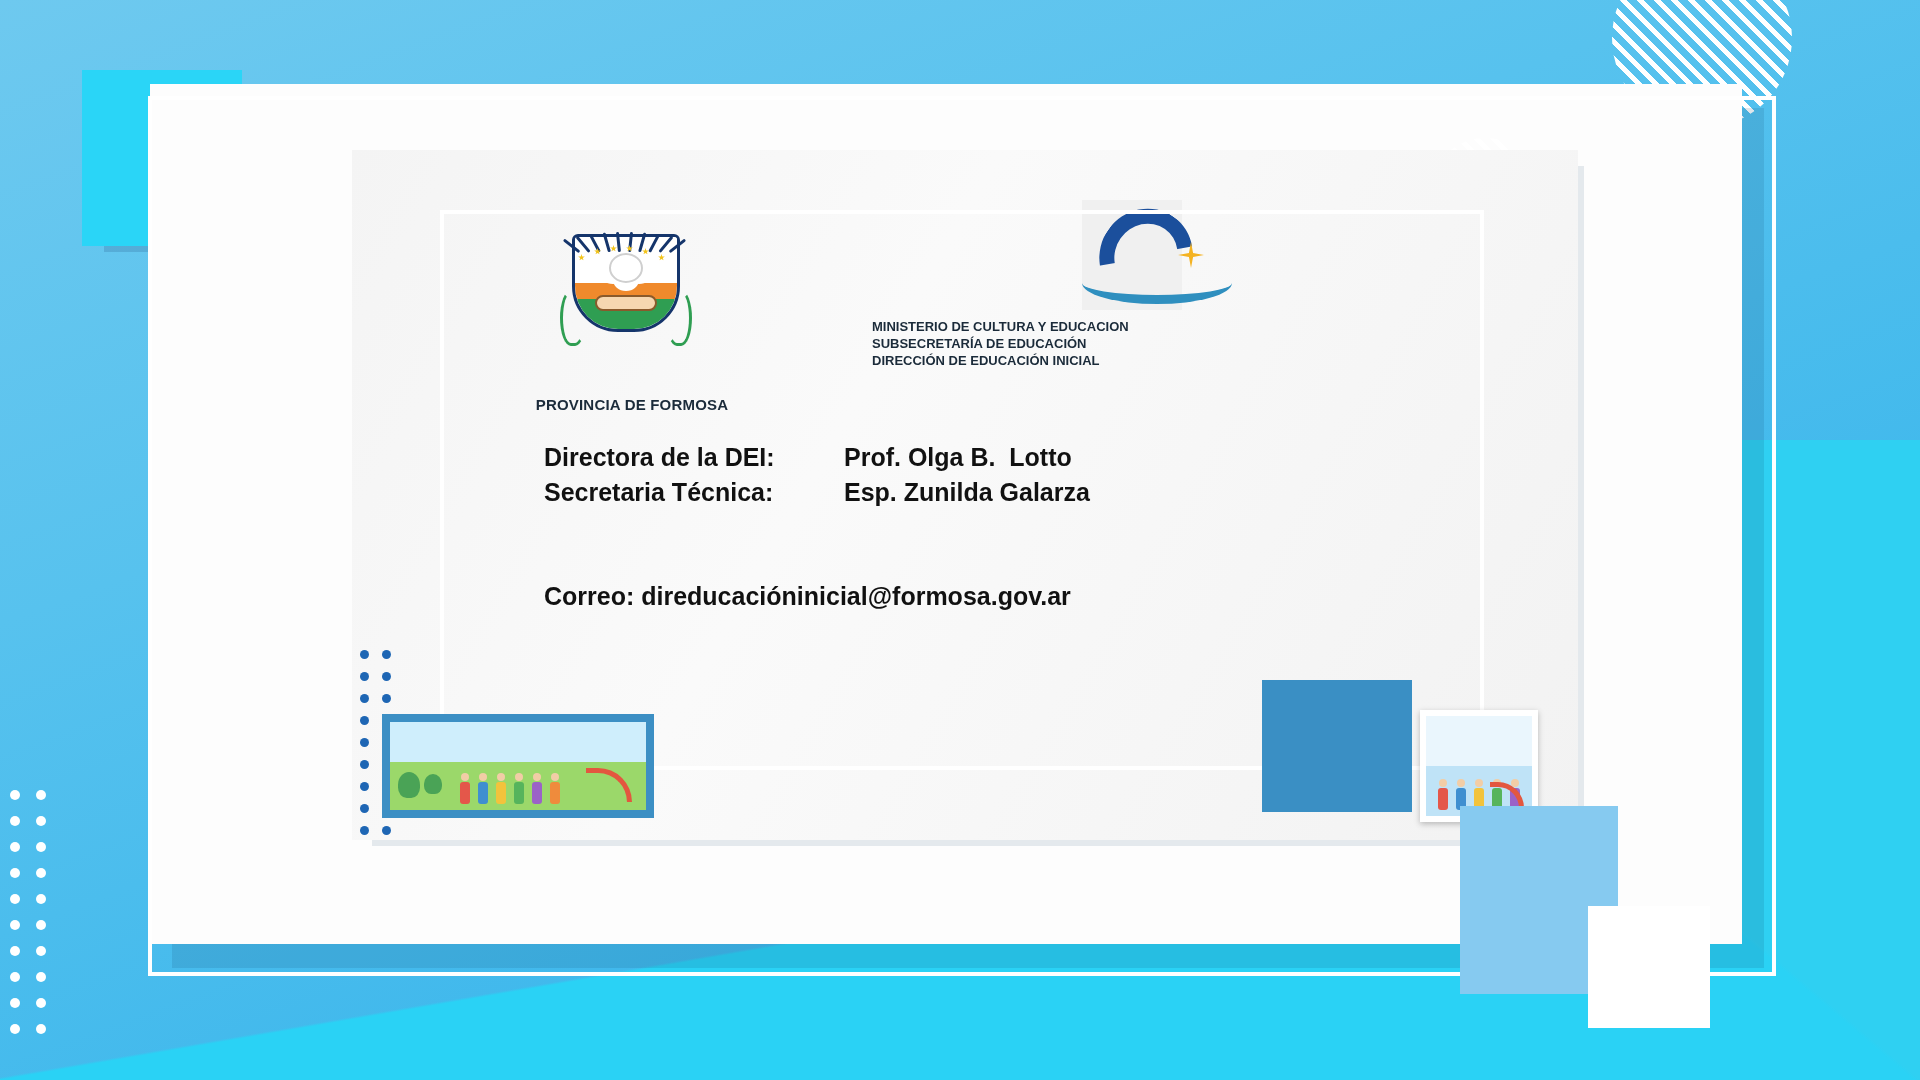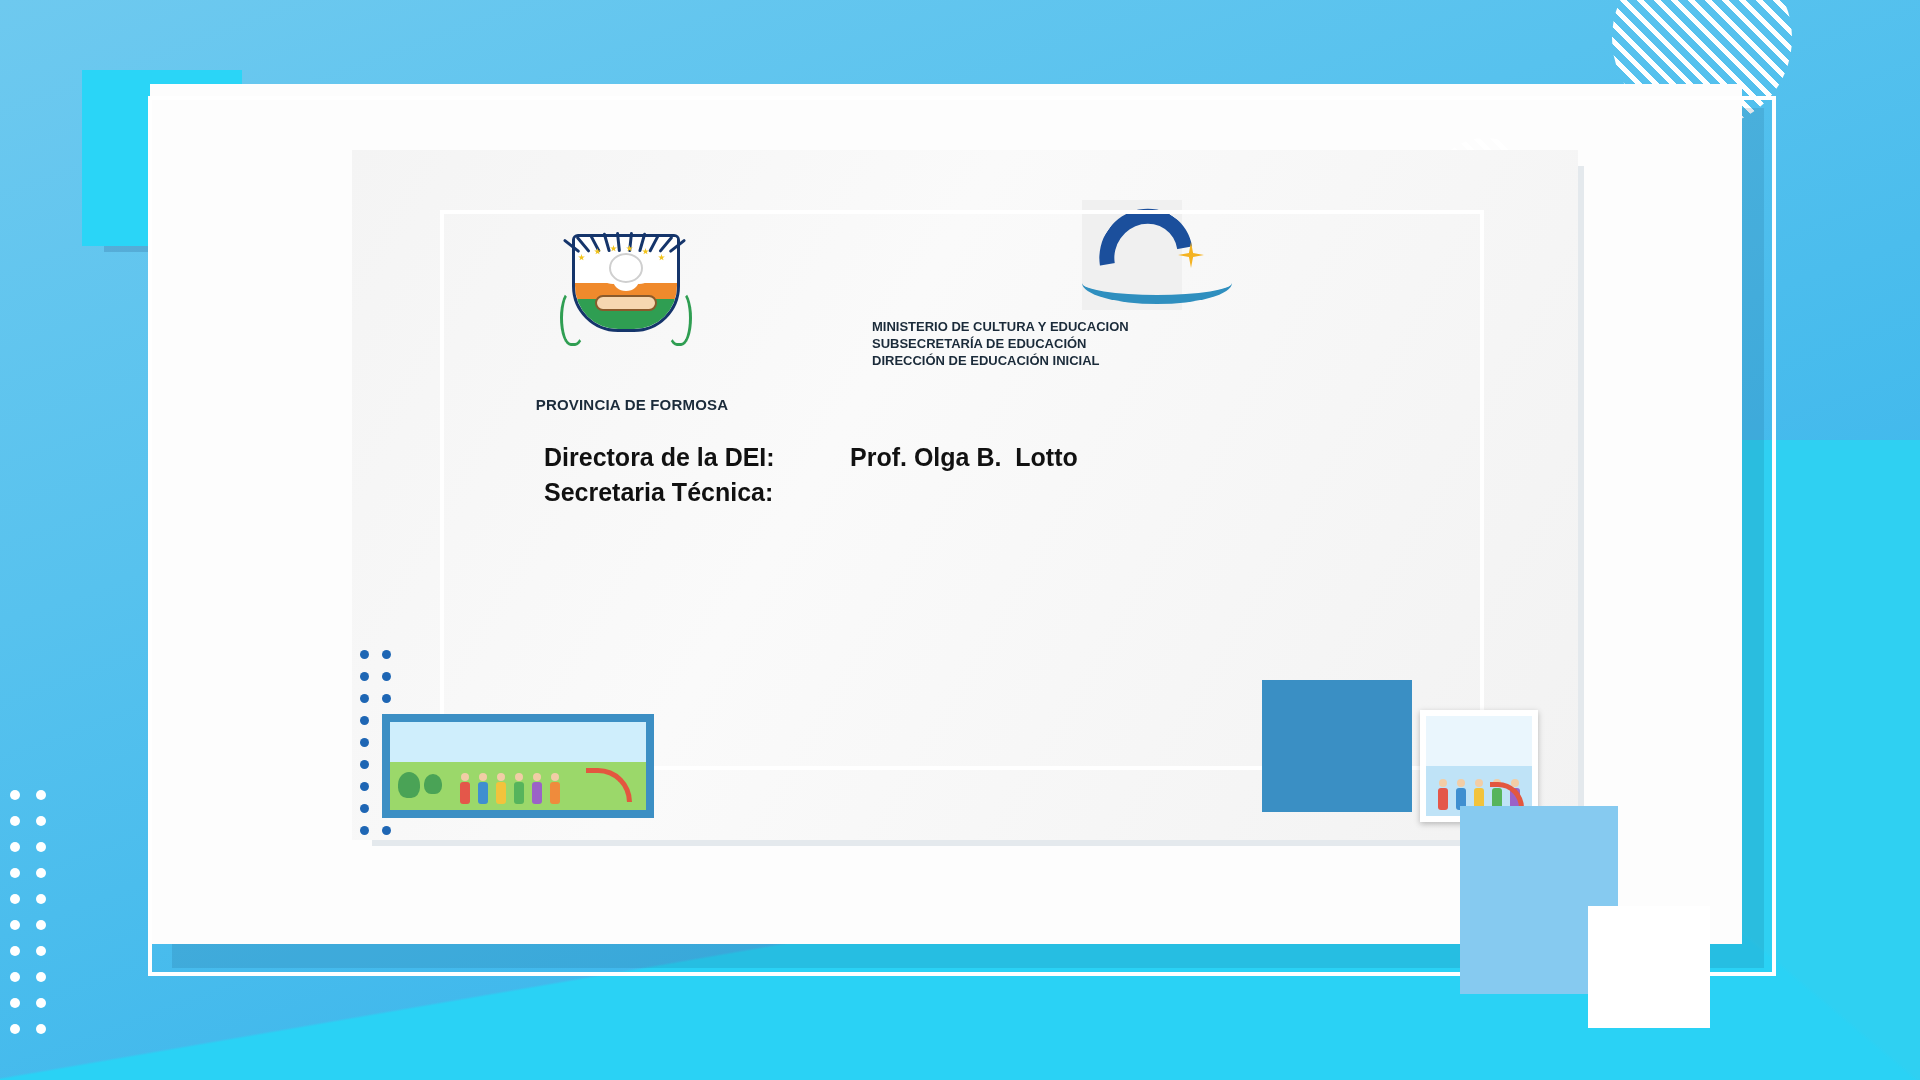--- a/index.html
+++ b/index.html
@@ -173,21 +173,21 @@
   .title-main {
     position: absolute; left: 0; top: 212px; width: 100%;
     text-align: center; font-size: 28px; font-weight: 700; color: #111111;
     letter-spacing: .4px;
   }
 
   .roles {
     position: absolute; left: 192px; top: 290px; width: 820px;
     font-size: 25px; font-weight: 700; color: #111111; line-height: 1.38;
   }
-  .role-row { display: flex; gap: 6px; }
+  .role-row { display: flex; }
   .role-label { width: 300px; }
   .role-value { white-space: pre; text-align: right; }
 
   .correo {
     position: absolute; left: 192px; top: 432px;
     font-size: 25px; font-weight: 700; color: #111111;
   }
 
   
   .photo-left {
@@ -341,23 +341,25 @@
 
     <div class="roles">
       <div class="role-row">
         <span class="role-label">Directora de la  DEI:</span>
         <span class="role-value">Prof. Olga B.  Lotto</span>
       </div>
       <div class="role-row">
       </div>
       <div class="role-row">
         <span class="role-label">Secretaria Técnica:</span>
+        <span class="role-value">Esp. Zunilda Galarza</span>
       </div>
     </div>
 
+    <div class="correo">Correo: direducacióninicial@formosa.gov.ar</div>
   </div>
 
   <div class="deco panel-border"></div>
   <div class="deco card-border-outer"></div>
 
   <div class="deco photo-left">
     <div class="photo-left-inner">
       <div class="tree" style="left:8px;"></div>
       <div class="tree" style="left:34px; bottom:16px; width:18px; height:20px;"></div>
       <div class="kid" style="left:70px;  background:#e4574a;"></div>

